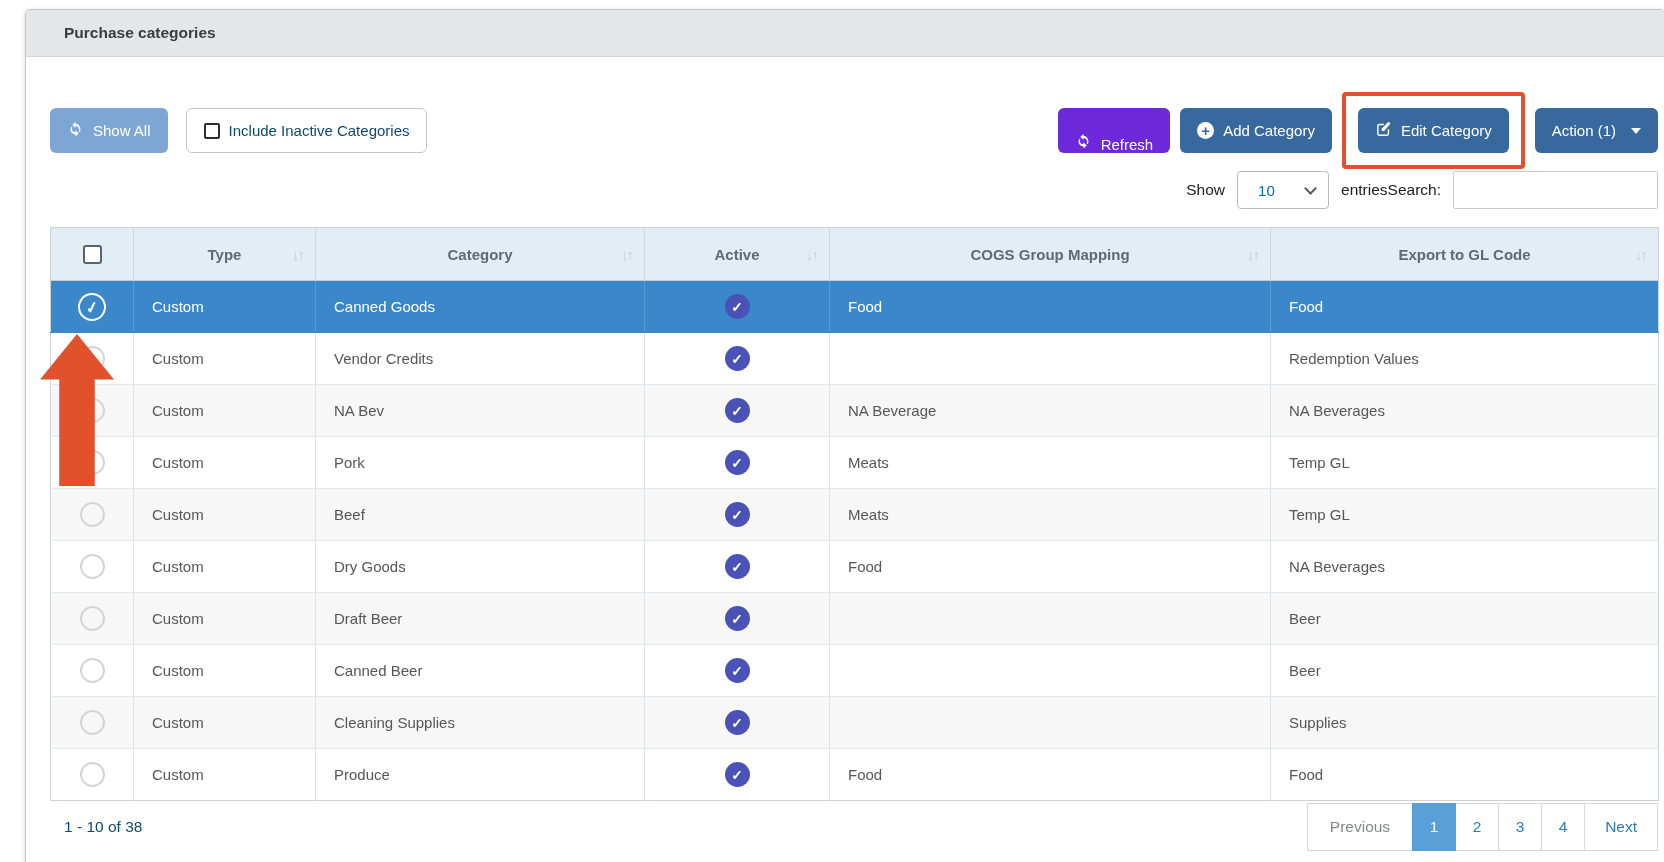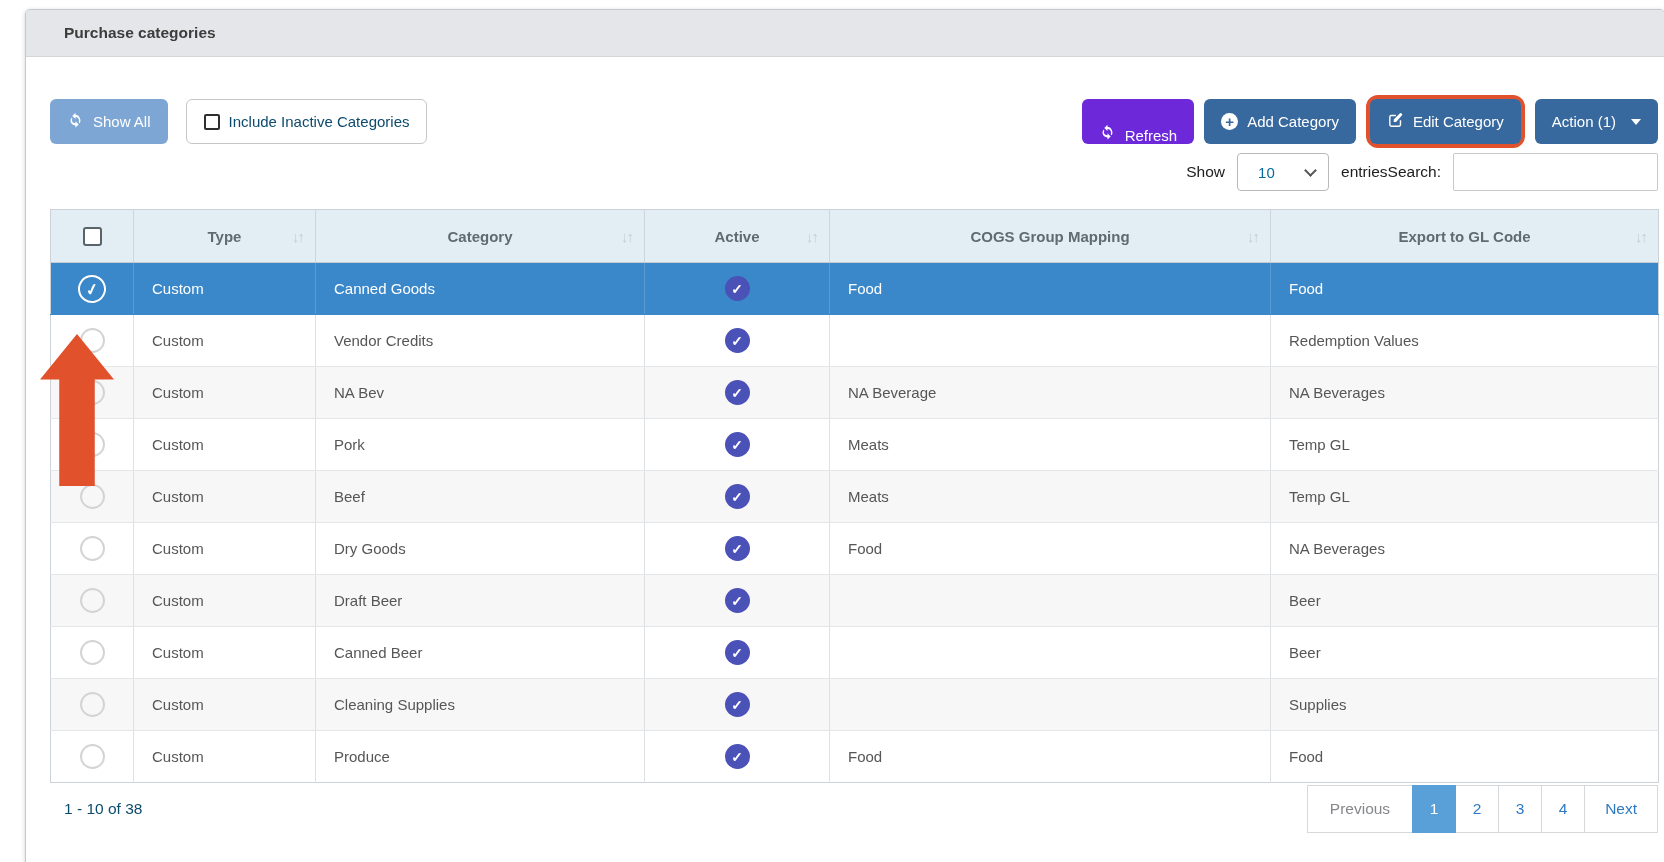--- a/index.html
+++ b/index.html
@@ -44,21 +44,21 @@
   .plus-circle {
     width:17px; height:17px; background:#fff; color:#38699e; border-radius:50%;
     display:flex; align-items:center; justify-content:center;
     font-size:15px; font-weight:bold; line-height:1;
   }
   .caret-down {
     width:0; height:0; border-left:5px solid transparent; border-right:5px solid transparent;
     border-top:6px solid #fff; margin-left:6px;
   }
   .edit-wrap {
-    border:4px solid #e0512c; border-radius:12px; padding:0; margin:-7px 0;
+    border:4px solid #e0512c; border-radius:4px; padding:12px; margin:-7px 0;
     background:transparent;
   }
 
   
   .controls { display:flex; justify-content:flex-end; align-items:center; margin-top:9px; width:1608px; }
   .entries { display:flex; align-items:center; gap:12px; font-size:15.5px; color:#202020; }
   .select-box {
     width:92px; height:38px; border:1px solid #b9b9b9; border-radius:4px; background:#fff;
     display:flex; align-items:center; justify-content:space-between; padding:0 13px 0 20px;
     font-size:15px; color:#0369a1; cursor:pointer;

